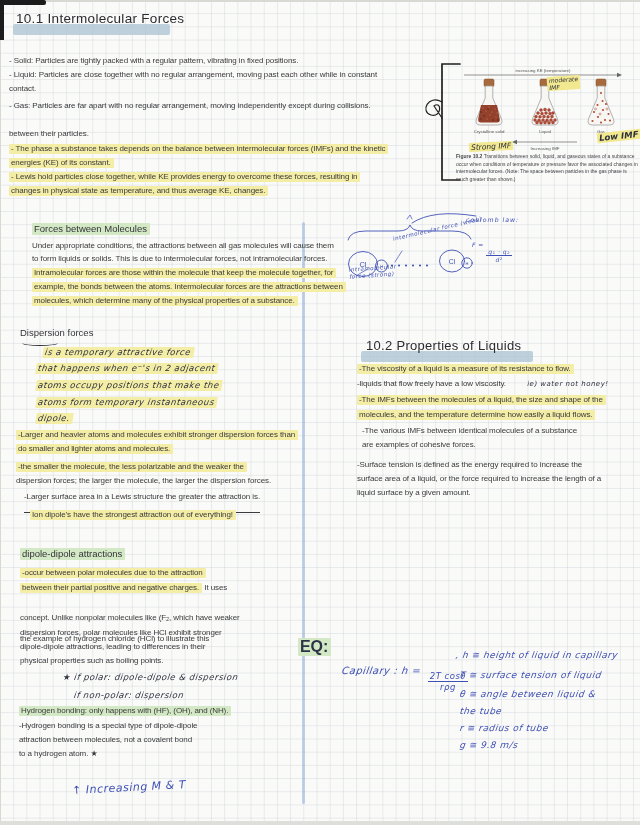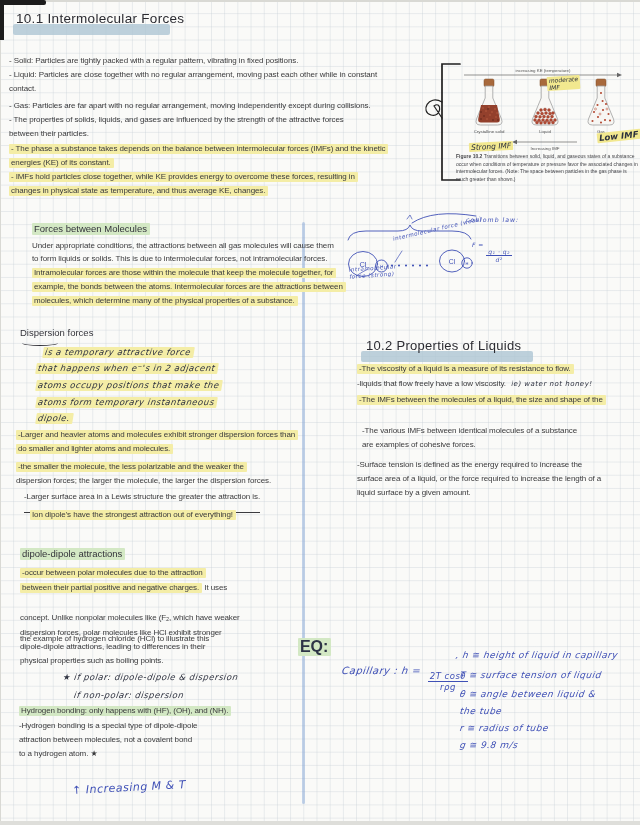--- a/index.html
+++ b/index.html
@@ -42,25 +42,24 @@
 
   <div class="divline" style="left:302px;top:222px;width:3px;height:582px"></div>
 
   <div class="swipe" style="left:13px;top:24px;width:157px;height:11px"></div>
   <div class="t title" style="left:16px;top:14px">10.1 Intermolecular Forces</div>
 
   <div class="t" style="left:9px;top:56px"><span>- Solid: Particles are tightly packed with a regular pattern, vibrating in fixed positions.</span></div>
   <div class="t" style="left:9px;top:70px"><span>- Liquid: Particles are close together with no regular arrangement, moving past each other while in constant</span></div>
   <div class="t" style="left:9px;top:84px"><span>contact.</span></div>
   <div class="t" style="left:9px;top:101px"><span>- Gas: Particles are far apart with no regular arrangement, moving independently except during collisions.</span></div>
-  <div class="t" style="left:9px;top:115px"><span>- The properties of solids, liquids, and gases are influenced by the strength of the attractive forces</span></div>
   <div class="t" style="left:9px;top:129px"><span>between their particles.</span></div>
   <div class="t" style="left:9px;top:144px"><span class="hy">- The phase a substance takes depends on the balance between intermolecular forces (IMFs) and the kinetic</span></div>
   <div class="t" style="left:9px;top:158px"><span class="hy">energies (KE) of its constant.</span></div>
-  <div class="t" style="left:9px;top:172px"><span class="hy">- IMFs hold particles close together, while KE provides energy to overcome these forces, resulting in</span></div>
+  <div class="t" style="left:9px;top:172px"><span class="hy">- Lewis hold particles close together, while KE provides energy to overcome these forces, resulting in</span></div>
   <div class="t" style="left:9px;top:186px"><span class="hy">changes in physical state as temperature, and thus average KE, changes.</span></div>
 
   <svg width="50" height="132" viewBox="0 0 50 132" style="position:absolute;left:416px;top:56px">
     <path d="M44,8 H26 V124 H44" fill="none" stroke="#1f1f1f" stroke-width="1.7" stroke-linecap="round"></path>
     <path d="M26,46 C12,38 4,56 15,59 C26,62 26,44 18,50 L26,62" fill="none" stroke="#1f1f1f" stroke-width="1.2" stroke-linecap="round"></path>
   </svg>
 
   <svg width="186" height="92" viewBox="0 0 186 92" style="position:absolute;left:452px;top:66px">
     <line x1="12" y1="9" x2="168" y2="9" stroke="#666" stroke-width="0.7"></line>
     <path d="M170,9 l-5,-2.2 v4.4 z" fill="#666"></path>
@@ -229,23 +228,24 @@
   <div class="t" style="left:16px;top:476px"><span>dispersion forces; the larger the molecule, the larger the dispersion forces.</span></div>
   <div class="t" style="left:24px;top:492px;border-bottom:1.2px solid #3c3c40;padding-bottom:10px"><span>-Larger surface area in a Lewis structure the greater the attraction is.</span></div>
   <div class="t" style="left:30px;top:510px"><span class="hy">Ion dipole's have the strongest attraction out of everything!</span></div>
 
   <div class="swipe" style="left:361px;top:351px;width:172px;height:11px"></div>
   <div class="t title" style="left:366px;top:341px;font-size:13px">10.2 Properties of Liquids</div>
 
   <div class="t" style="left:357px;top:364px"><span class="hy">-The viscosity of a liquid is a measure of its resistance to flow.</span></div>
   <div class="t" style="left:357px;top:379px">
     <span>-liquids that flow freely have a low viscosity.</span>
-    <span class="hw dark" style="font-size:7px;margin-left:3px">ie) water not honey!</span>
+    <span class="hw dark" style="font-size:7px;margin-left:19px">ie) water not honey!</span>
   </div>
   <div class="t" style="left:357px;top:395px"><span class="hy">-The IMFs between the molecules of a liquid, the size and shape of the</span></div>
+  <div class="t" style="left:357px;top:410px"><span class="hy">molecules, and the temperature determine how easily a liquid flows.</span></div>
   <div class="t" style="left:362px;top:426px"><span>-The various IMFs between identical molecules of a substance</span></div>
   <div class="t" style="left:362px;top:440px"><span>are examples of cohesive forces.</span></div>
   <div class="t" style="left:357px;top:460px"><span>-Surface tension is defined as the energy required to increase the</span></div>
   <div class="t" style="left:357px;top:474px"><span>surface area of a liquid, or the force required to increase the length of a</span></div>
   <div class="t" style="left:357px;top:488px"><span>liquid surface by a given amount.</span></div>
 
   <div class="t hdr" style="left:20px;top:549px"><span class="hg">dipole-dipole attractions</span></div>
   <div class="t" style="left:20px;top:568px"><span class="hy">-occur between polar molecules due to the attraction</span></div>
   <div class="t" style="left:20px;top:583px"><span class="hy">between their partial positive and negative charges.</span><span> It uses</span></div>
   <div class="t" style="left:20px;top:634px"><span>the example of hydrogen chloride (HCl) to illustrate this</span></div>

